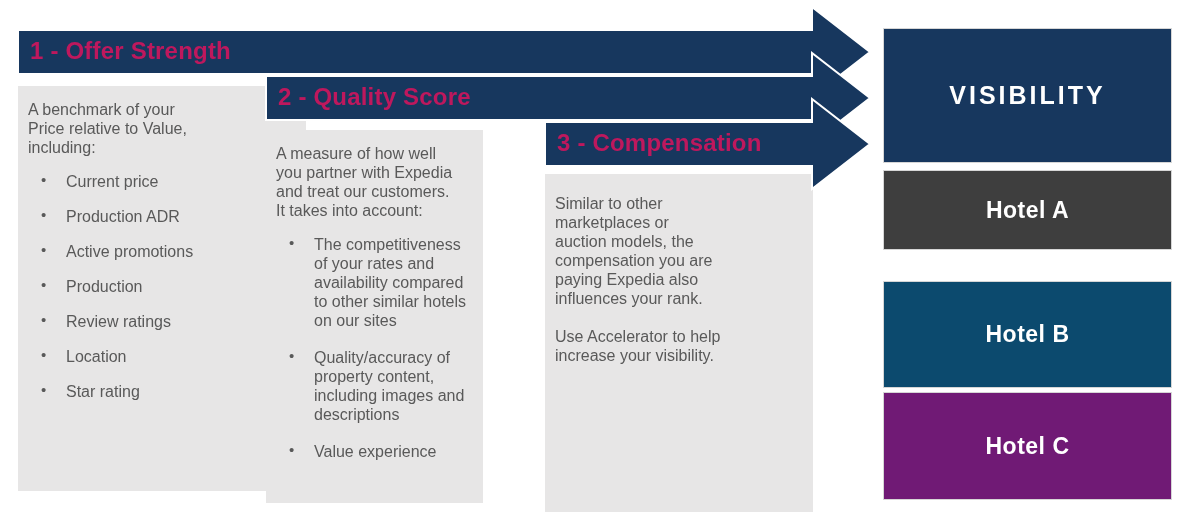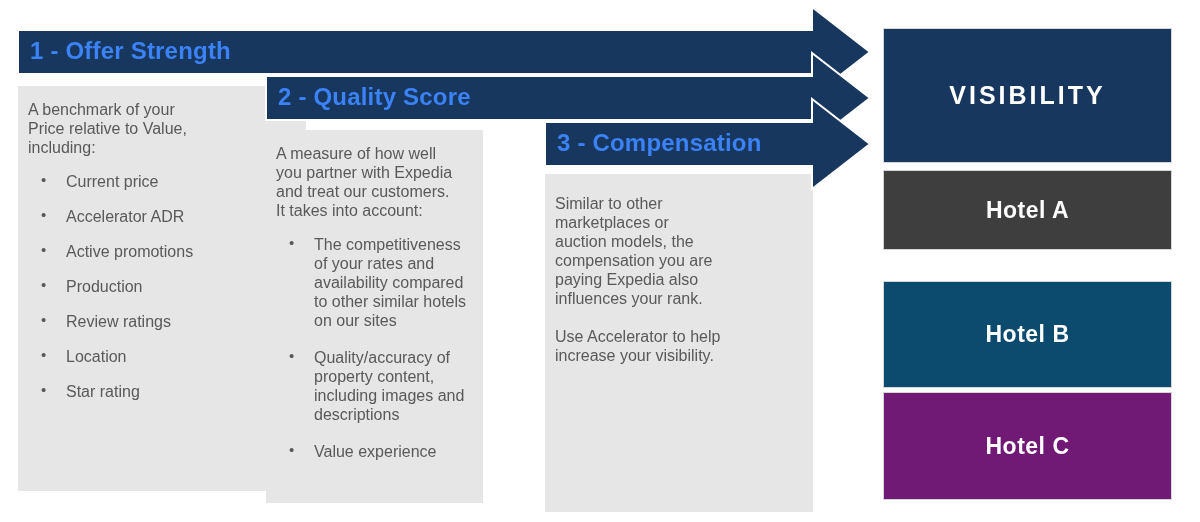--- a/index.html
+++ b/index.html
@@ -2,21 +2,21 @@
 <html><head>
 <meta charset="utf-8">
 <style>
   html,body{margin:0;padding:0;background:#ffffff;}
   #canvas{
     position:relative;width:1200px;height:522px;background:#ffffff;overflow:hidden;
     font-family:"Liberation Sans", sans-serif;
   }
   .arrow-svg{position:absolute;}
   .step-title{
-    position:absolute;color:#3b82f6;font-size:24px;font-weight:bold;
+    position:absolute;color:#be185d;font-size:24px;font-weight:bold;
     white-space:nowrap;z-index:20;letter-spacing:0.2px;
   }
   .panel{
     position:absolute;background:#e7e6e6;color:#595959;
     font-size:16px;line-height:1.19;padding:14px 10px 0 10px;box-sizing:border-box;
     z-index:1;
   }
   .pre{white-space:pre-line;}
   .intro{margin:0 0 15px 0;}
   .para{margin:0 0 19px 0;}
@@ -61,21 +61,21 @@
     <p class="intro pre">A benchmark of your
 Price relative to Value,
 including:</p>
     <ul class="blist">
       <li>
         <span class="blt">•</span>
         <span class="pre">Current price</span>
       </li>
       <li>
         <span class="blt">•</span>
-        <span class="pre">Accelerator ADR</span>
+        <span class="pre">Production ADR</span>
       </li>
       <li>
         <span class="blt">•</span>
         <span class="pre">Active promotions</span>
       </li>
       <li>
         <span class="blt">•</span>
         <span class="pre">Production</span>
       </li>
       <li>

